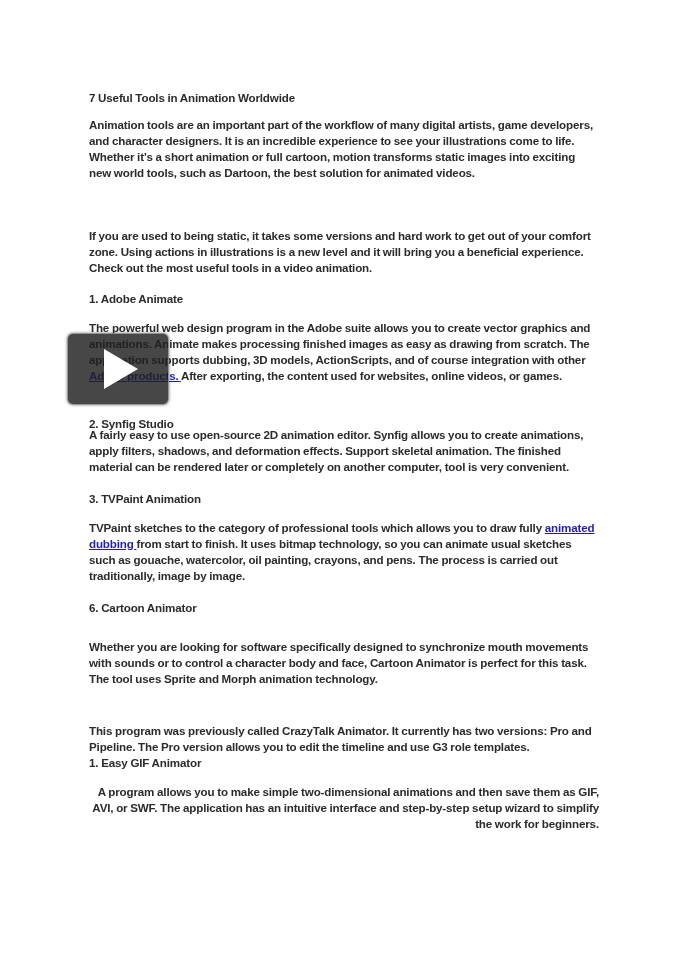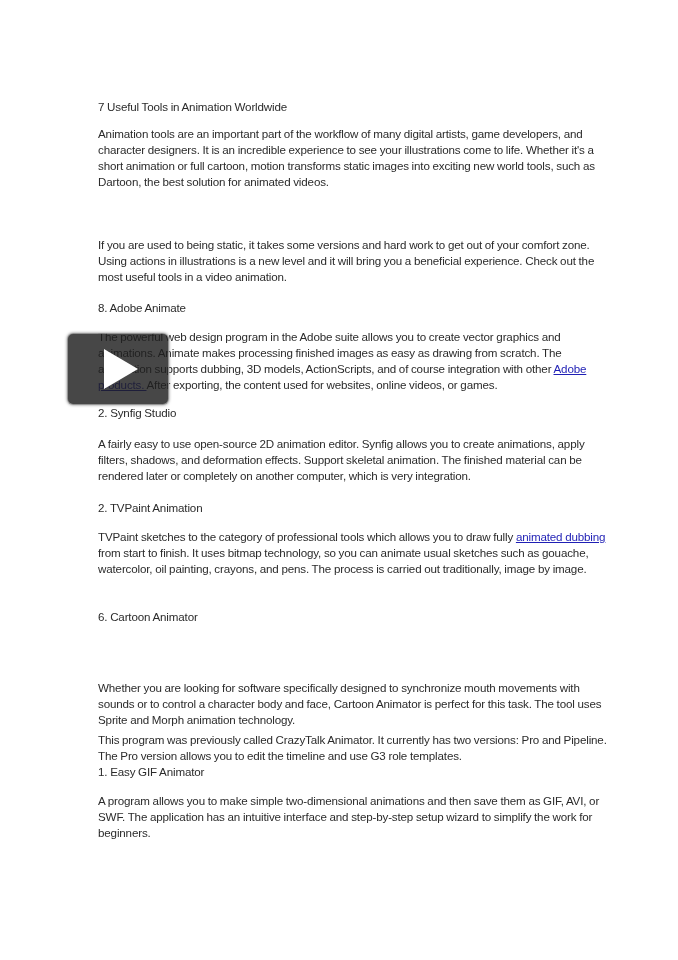--- a/index.html
+++ b/index.html
@@ -22,21 +22,22 @@
       width: 510px;
     }
     .txt {
       position: absolute;
       left: 0;
       width: 510px;
       font-size: 11.6px;
       line-height: 16px;
       letter-spacing: -0.15px;
       word-spacing: -0.3px;
-      margin: 16px;
+      margin: 7px;
+      font-weight: bold;
     }
     .title {
       font-size: 11.6px;
     }
     .heading {
       font-size: 11.6px;
     }
     a.link {
       color: #1f1fb5;
       text-decoration: underline;
@@ -68,33 +69,33 @@
 <body>
 
 <div class="page">
 
   <p class="txt title" style="top:83px;">7 Useful Tools in Animation Worldwide</p>
 
   <p class="txt" style="top:110px;">Animation tools are an important part of the workflow of many digital artists, game developers, and character designers. It is an incredible experience to see your illustrations come to life. Whether it's a short animation or full cartoon, motion transforms static images into exciting new world tools, such as Dartoon, the best solution for animated videos.</p>
 
   <p class="txt" style="top:221px;">If you are used to being static, it takes some versions and hard work to get out of your comfort zone. Using actions in illustrations is a new level and it will bring you a beneficial experience. Check out the most useful tools in a video animation.</p>
 
-  <p class="txt heading" style="top:284px;">8. Adobe Animate</p>
+  <p class="txt heading" style="top:284px;">1. Adobe Animate</p>
   <p class="txt" style="top:313px;"><span>The powerful web design program in the Adobe suite allows you to create vector graphics and animations. Animate makes processing finished images as easy as drawing from scratch. The application supports dubbing, 3D models, ActionScripts, and of course integration with other </span><a class="link" href="#">Adobe products. </a><span>After exporting, the content used for websites, online videos, or games.</span></p>
 
-  <p class="txt heading" style="top:389px;">2. Synfig Studio</p>
-  <p class="txt" style="top:420px;">A fairly easy to use open-source 2D animation editor. Synfig allows you to create animations, apply filters, shadows, and deformation effects. Support skeletal animation. The finished material can be rendered later or completely on another computer, which is very integration.</p>
+  <p class="txt heading" style="top:409px;">2. Synfig Studio</p>
+  <p class="txt" style="top:420px;">A fairly easy to use open-source 2D animation editor. Synfig allows you to create animations, apply filters, shadows, and deformation effects. Support skeletal animation. The finished material can be rendered later or completely on another computer, tool is very convenient.</p>
 
-  <p class="txt heading" style="top:484px;">2. TVPaint Animation</p>
+  <p class="txt heading" style="top:484px;">3. TVPaint Animation</p>
   <p class="txt" style="top:513px;"><span>TVPaint sketches to the category of professional tools which allows you to draw fully </span><a class="link" href="#">animated dubbing </a><span>from start to finish. It uses bitmap technology, so you can animate usual sketches such as gouache, watercolor, oil painting, crayons, and pens. The process is carried out traditionally, image by image.</span></p>
 
   <p class="txt heading" style="top:593px;">6. Cartoon Animator</p>
-  <p class="txt" style="top:664px;">Whether you are looking for software specifically designed to synchronize mouth movements with sounds or to control a character body and face, Cartoon Animator is perfect for this task. The tool uses Sprite and Morph animation technology.</p>
+  <p class="txt" style="top:632px;">Whether you are looking for software specifically designed to synchronize mouth movements with sounds or to control a character body and face, Cartoon Animator is perfect for this task. The tool uses Sprite and Morph animation technology.</p>
   <p class="txt" style="top:716px;">This program was previously called CrazyTalk Animator. It currently has two versions: Pro and Pipeline. The Pro version allows you to edit the timeline and use G3 role templates.</p>
 
   <p class="txt heading" style="top:748px;">1. Easy GIF Animator</p>
-  <p class="txt" style="top:777px;">A program allows you to make simple two-dimensional animations and then save them as GIF, AVI, or SWF. The application has an intuitive interface and step-by-step setup wizard to simplify the work for beginners.</p>
+  <p class="txt" style="top:777px;text-align:right;">A program allows you to make simple two-dimensional animations and then save them as GIF, AVI, or SWF. The application has an intuitive interface and step-by-step setup wizard to simplify the work for beginners.</p>
 
 </div>
 
 <div class="play-overlay">
   <div class="tri"></div>
 </div>
 
 </body></html>

